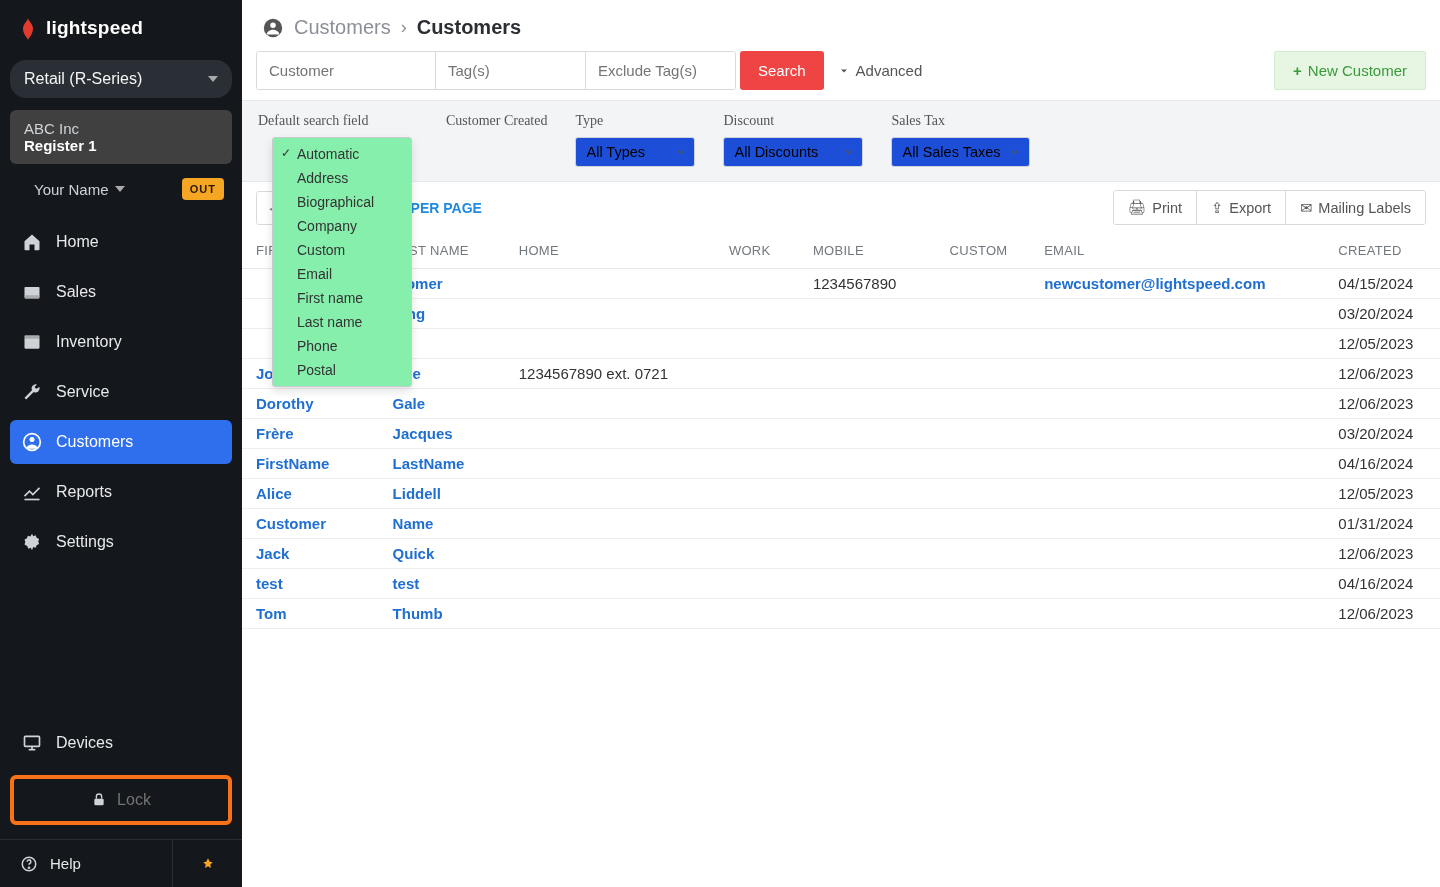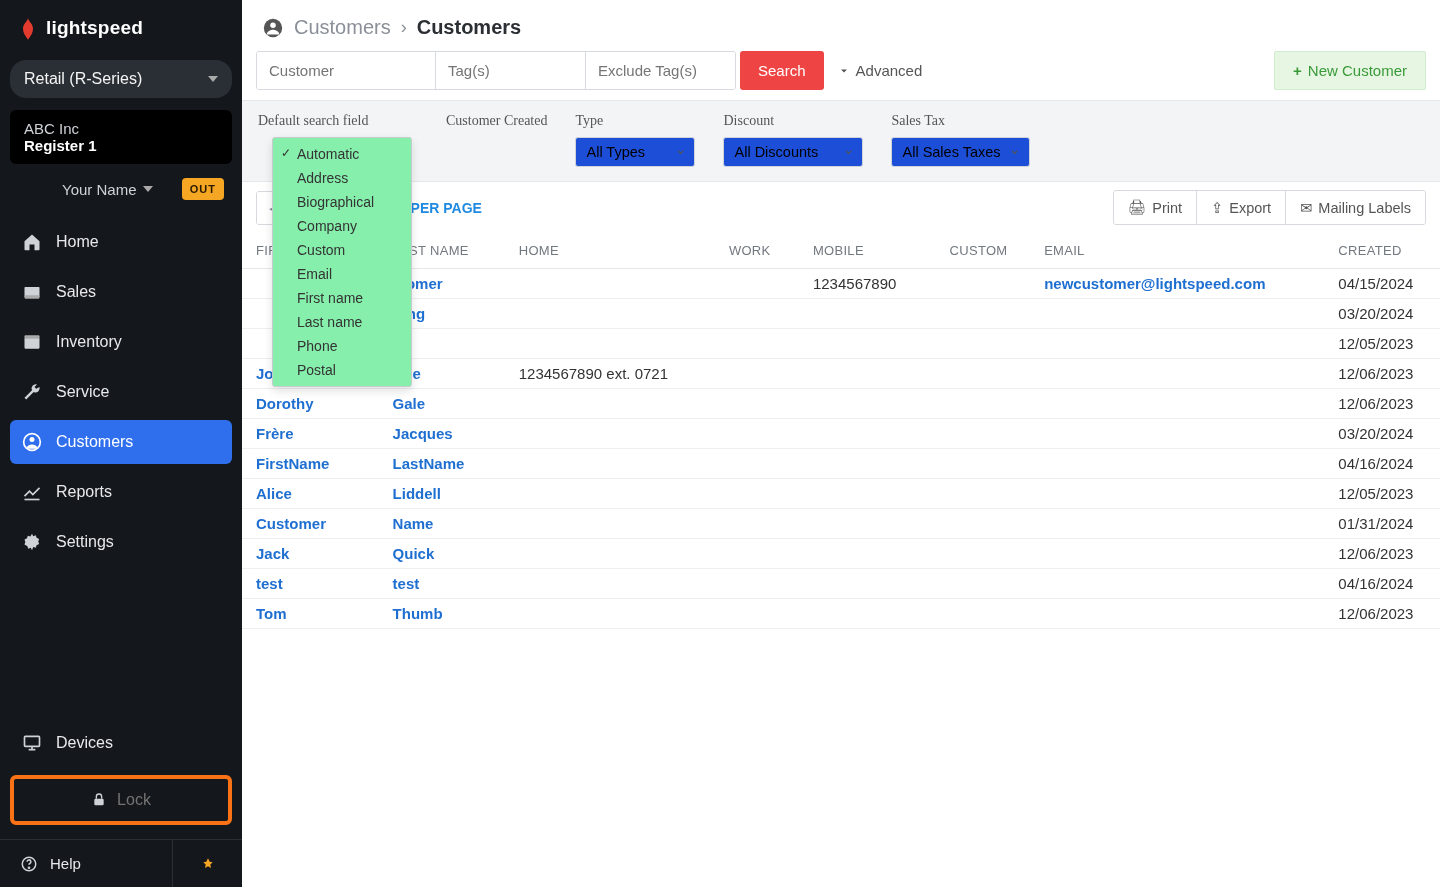--- a/index.html
+++ b/index.html
@@ -3,24 +3,24 @@
 <meta charset="utf-8">
 <style>
 * { margin: 0; padding: 0; box-sizing: border-box; font-family: -apple-system, BlinkMacSystemFont, "Segoe UI", Helvetica, Arial, sans-serif; }
 body { display: flex; height: 887px; width: 1440px; overflow: hidden; background: #fff; }
 .sidebar { width: 242px; background: #14171b; color: #fff; display: flex; flex-direction: column; flex-shrink: 0; }
 .logo-row { display: flex; align-items: center; gap: 8px; padding: 16px 18px 14px; }
 .logo-mark { width: 20px; height: 24px; }
 .logo-text { font-size: 19px; font-weight: 600; letter-spacing: 0.2px; }
 .product-select { margin: 6px 10px; background: #2a2f35; border-radius: 16px; padding: 10px 14px; display: flex; align-items: center; justify-content: space-between; cursor: pointer; }
 .product-select span { font-size: 16px; color: #f5f5f5; }
-.account-box { margin: 6px 10px 0; background: #000000; border-radius: 6px; padding: 10px 14px; }
+.account-box { margin: 6px 10px 0; background: #404040; border-radius: 6px; padding: 10px 14px; }
 .account-box .company { font-size: 15px; color: #cfd3d8; }
 .account-box .register { font-size: 15px; color: #fff; font-weight: 600; }
-.user-row { display: flex; align-items: center; justify-content: space-between; padding: 14px 18px 14px 34px; margin-left: 28px; }
+.user-row { display: flex; align-items: center; justify-content: space-between; padding: 14px 18px 14px 34px; }
 .user-row .uname { font-size: 15px; color: #cfd3d8; display: flex; align-items: center; gap: 6px; }
 .out-badge { background: #f5a623; color: #2b1a00; font-size: 11px; font-weight: 700; letter-spacing: 1px; padding: 5px 8px; border-radius: 4px; }
 .nav { padding: 6px 10px; flex: 1; }
 .nav-item { display: flex; align-items: center; gap: 14px; padding: 12px 12px; border-radius: 6px; cursor: pointer; color: #e7e9ec; font-size: 16px; margin-bottom: 6px; }
 .nav-item.active { background: #2f6fed; color: #fff; }
 .nav-icon { width: 20px; height: 20px; display: flex; align-items: center; justify-content: center; flex-shrink: 0; }
 .sidebar-bottom { padding: 10px 10px 0; }
 .lock-btn { margin: 10px 0 14px; border: 4px solid #f97316; border-radius: 6px; padding: 12px; display: flex; align-items: center; justify-content: center; gap: 10px; cursor: pointer; font-size: 16px; color: #737373; }
 .help-row { border-top: 1px solid #2b2f35; display: flex; align-items: center; height: 48px; }
 .help-left { flex: 1; display: flex; align-items: center; gap: 12px; padding: 0 20px; cursor: pointer; color: #e7e9ec; font-size: 15px; }

